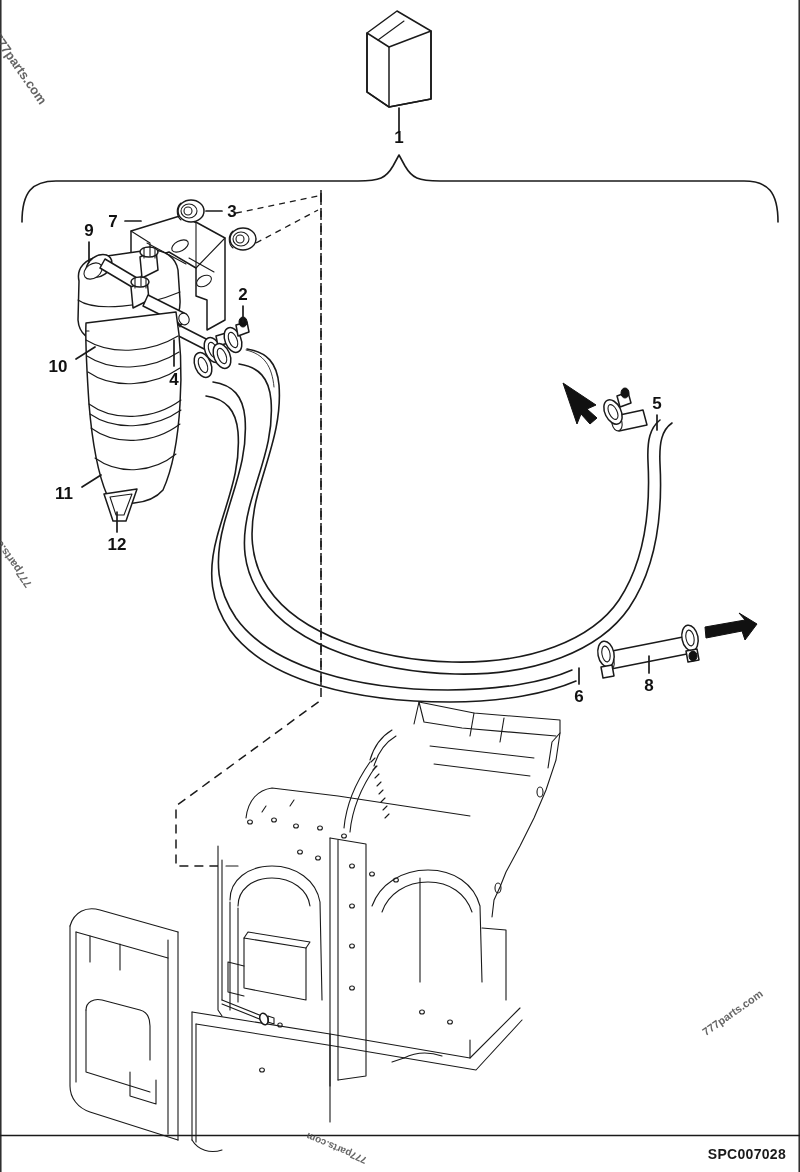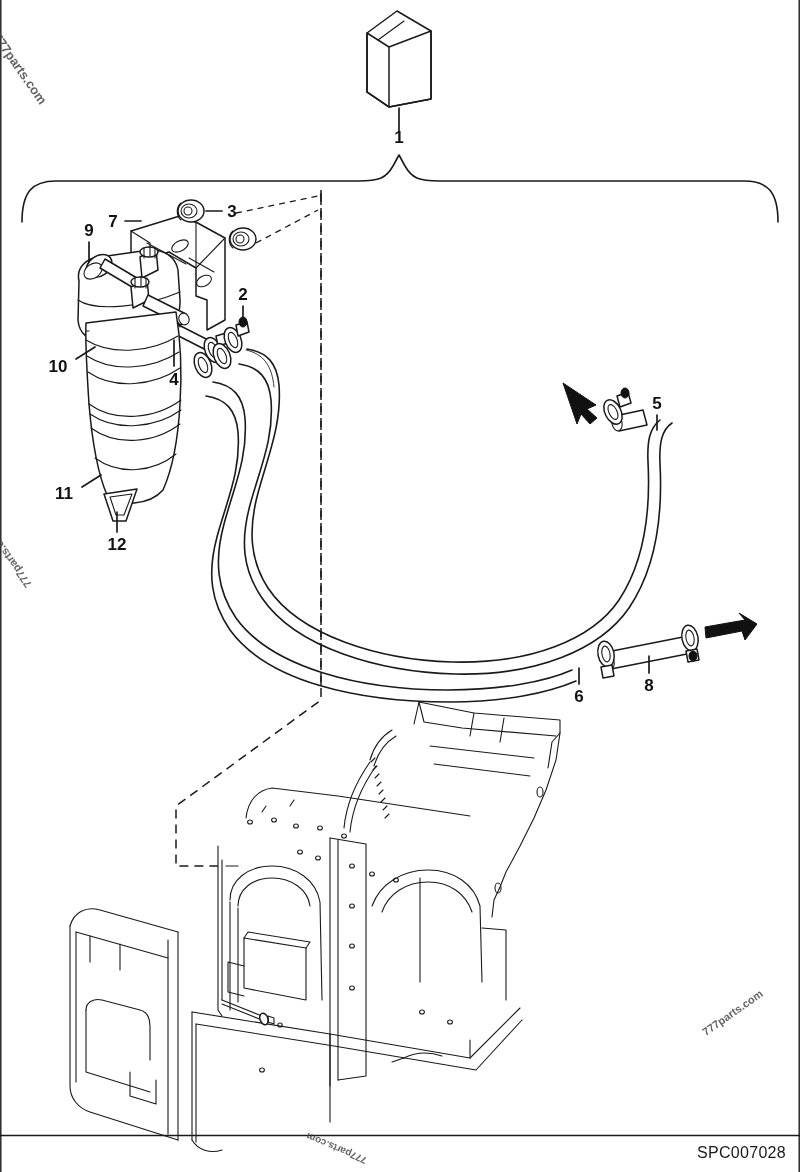--- a/index.html
+++ b/index.html
@@ -4,21 +4,21 @@
 <title>SPC007028</title>
 <style>
   html,body{margin:0;padding:0;background:#ffffff;}
   body{width:800px;height:1172px;position:relative;overflow:hidden;
        font-family:"Liberation Sans",sans-serif;color:#111;}
   #stage{position:absolute;inset:0;width:800px;height:1172px;}
   #stage svg{position:absolute;left:0;top:0;}
   .wm{position:absolute;color:#4a4a4a;font-weight:bold;white-space:nowrap;
       font-family:"Liberation Sans",sans-serif;opacity:.85;}
   #drawing-number{position:absolute;right:14px;bottom:10px;
-      font-size:16px;font-weight:normal;letter-spacing:.3px;color:#1a1a1a;}
+      font-size:14px;font-weight:bold;letter-spacing:.3px;color:#1a1a1a;}
 </style>
 </head>
 <body>
 
 <div id="stage">
 
 <svg width="800" height="1172" viewBox="0 0 800 1172">
   <defs>
     <style>
       .ln   { fill:none; stroke:#1a1a1a; stroke-width:1.6; stroke-linecap:round; stroke-linejoin:round; }

